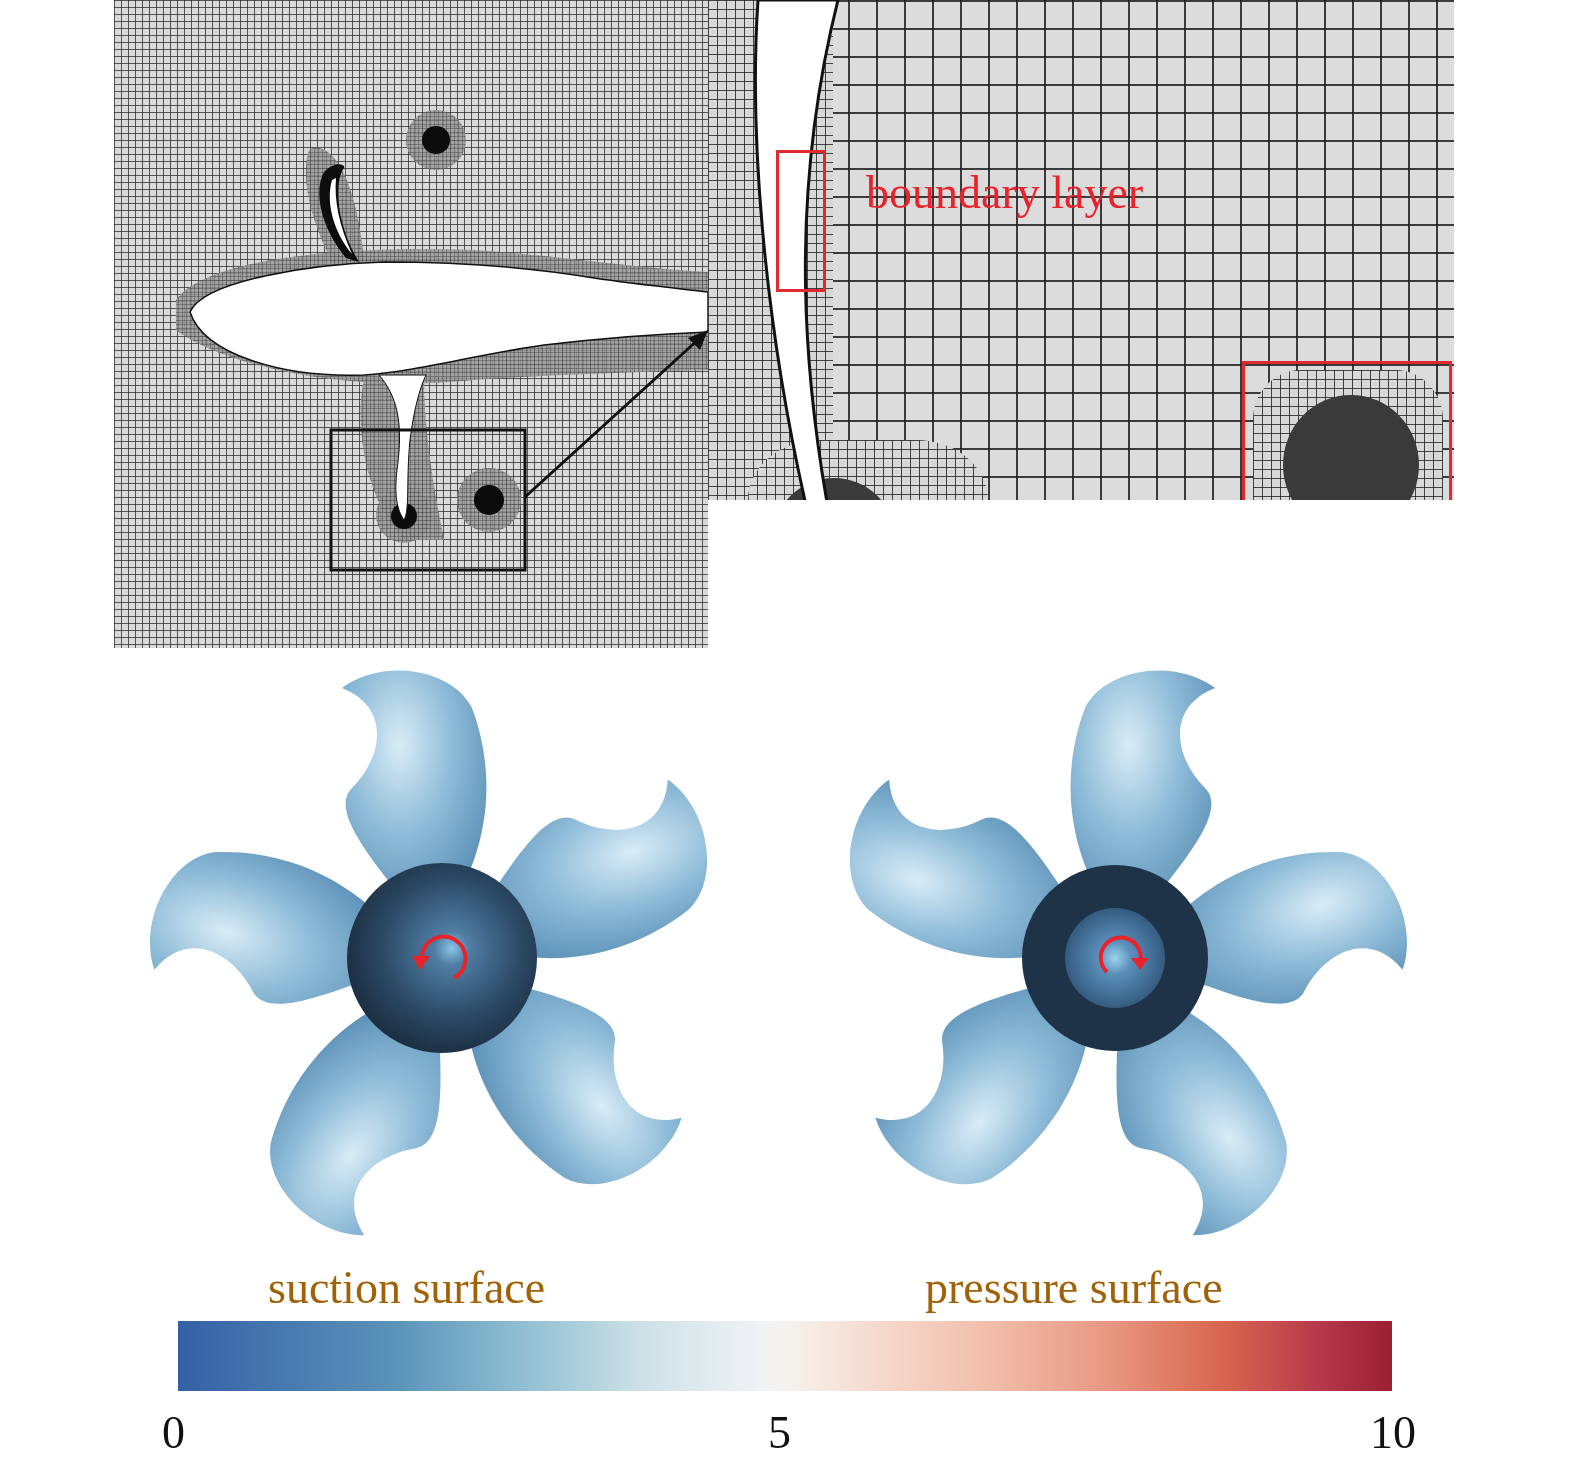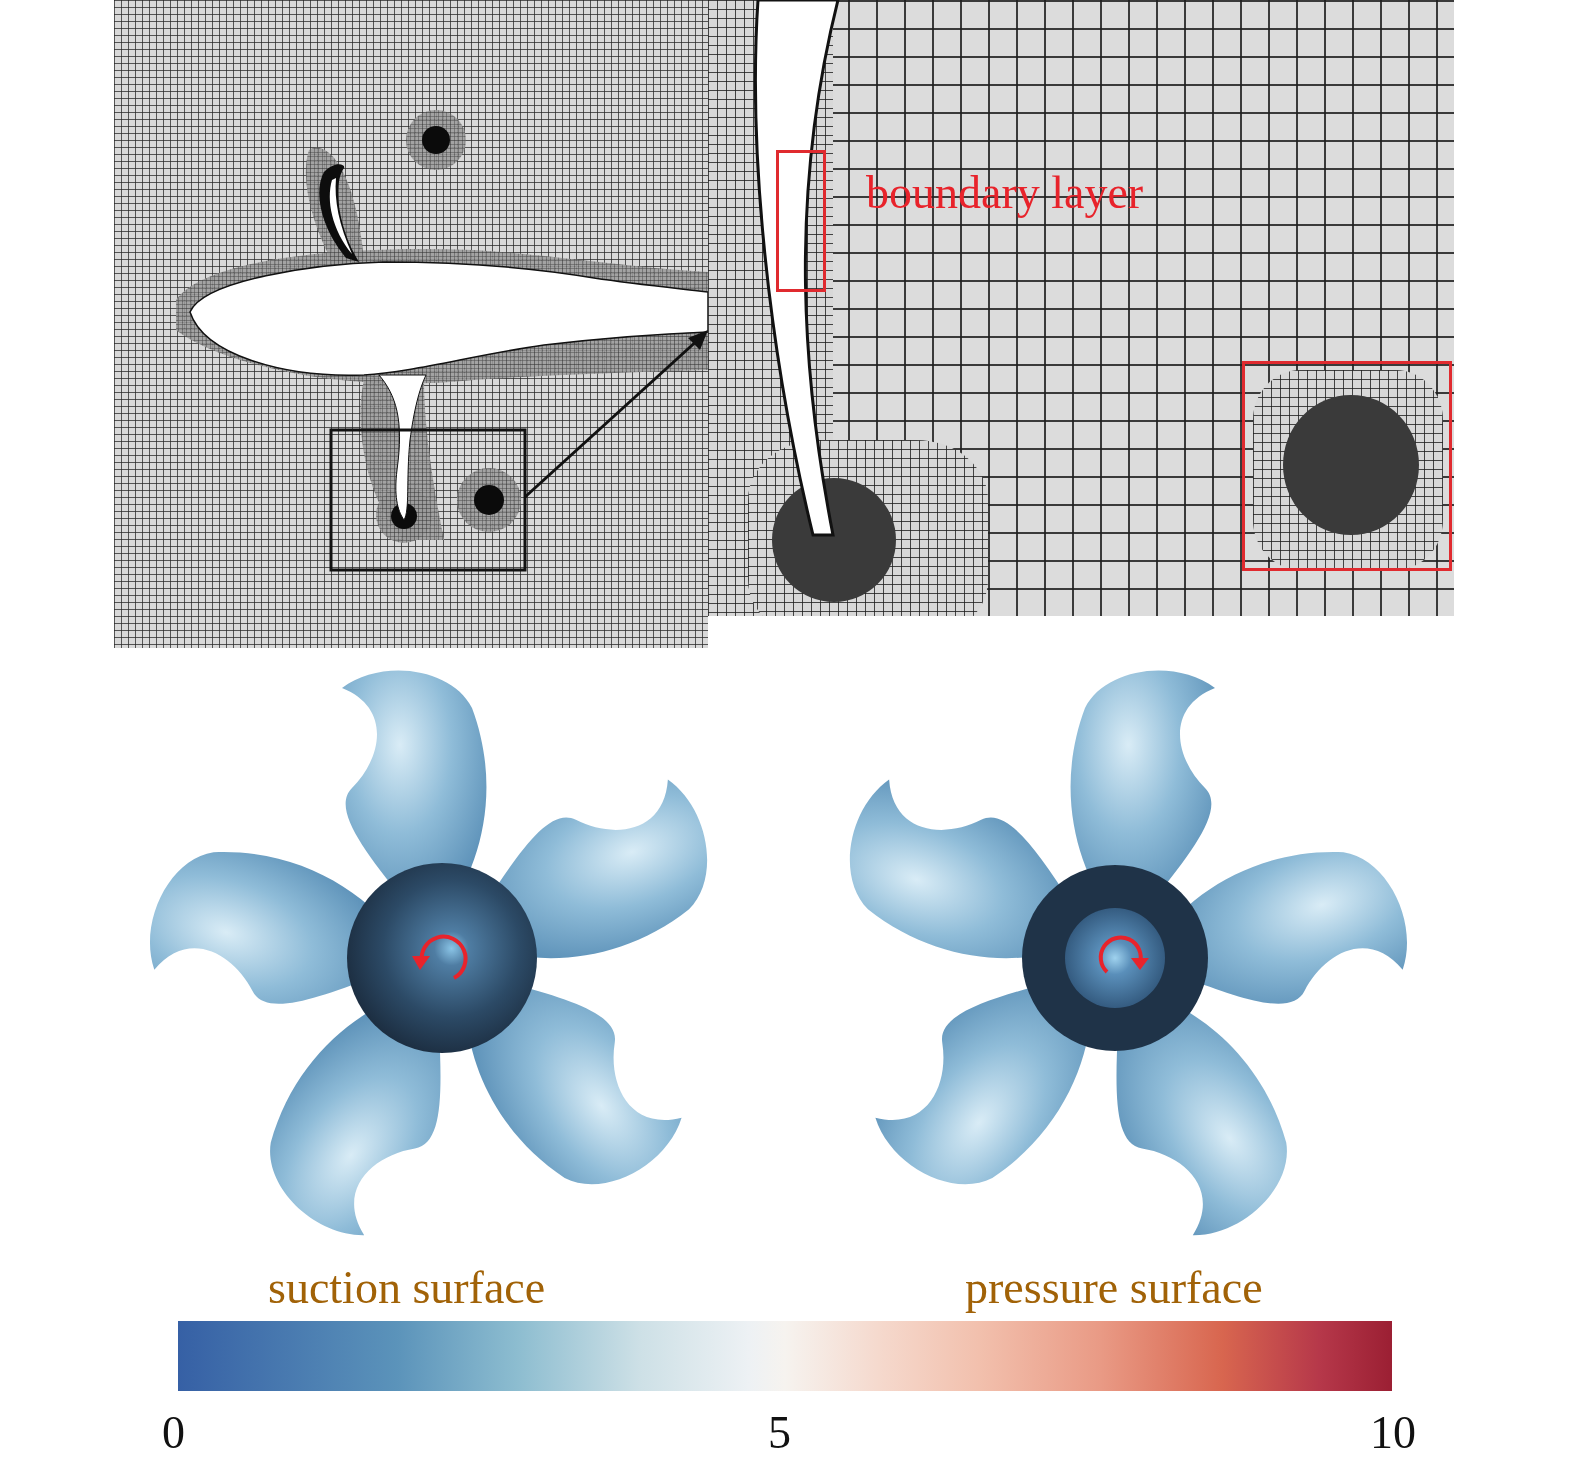--- a/index.html
+++ b/index.html
@@ -3,21 +3,21 @@
 <meta charset="utf-8">
 <style>
   html,body{margin:0;padding:0;background:#ffffff;}
   body{width:1575px;height:1475px;position:relative;overflow:hidden;font-family:"Liberation Serif","DejaVu Serif",serif;}
   .panel{position:absolute;overflow:hidden;}
   .mesh-left{left:114px;top:0;width:594px;height:648px;background-color:#d9d9d9;
     background-image:
       linear-gradient(to right, rgba(40,40,40,0.75) 1px, transparent 1px),
       linear-gradient(to bottom, rgba(40,40,40,0.75) 1px, transparent 1px);
     background-size:7px 7px;}
-  .mesh-right{left:708px;top:0;width:746px;height:616px;background-color:#dcdcdc;
+  .mesh-right{left:708px;top:0;width:746px;height:500px;background-color:#dcdcdc;
     background-image:
       linear-gradient(to right, rgba(30,30,30,0.85) 2px, transparent 2px),
       linear-gradient(to bottom, rgba(30,30,30,0.85) 2px, transparent 2px);
     background-size:28px 28px;}
   .fine{position:absolute;
     background-image:
       linear-gradient(to right, rgba(30,30,30,0.8) 1px, transparent 1px),
       linear-gradient(to bottom, rgba(30,30,30,0.8) 1px, transparent 1px);
     background-size:9px 9px;background-color:#d8d8d8;}
   .svg-layer{position:absolute;left:0;top:0;}
@@ -126,18 +126,18 @@
     <use href="#bladeR" transform="rotate(216)"></use>
     <use href="#bladeR" transform="rotate(288)"></use>
     <circle r="93" fill="#1f3348"></circle>
     <circle r="50" fill="url(#hubInner)"></circle>
     <path d="M -8 14 A 20 20 0 1 1 25 5" fill="none" stroke="#e8232b" stroke-width="4"></path>
     <polygon points="16,0 34,0 25,12" fill="#e8232b"></polygon>
   </g>
 </svg>
 
 <div class="caption" style="left:268px;top:1265px;">suction surface</div>
-<div class="caption" style="left:925px;top:1265px;margin-left:40px;">pressure surface</div>
+<div class="caption" style="left:925px;top:1265px;">pressure surface</div>
 
 <div class="colorbar"></div>
 <div class="tick" style="left:162px;">0</div>
 <div class="tick" style="left:768px;">5</div>
 <div class="tick" style="left:1370px;">10</div>
 
 </body></html>

